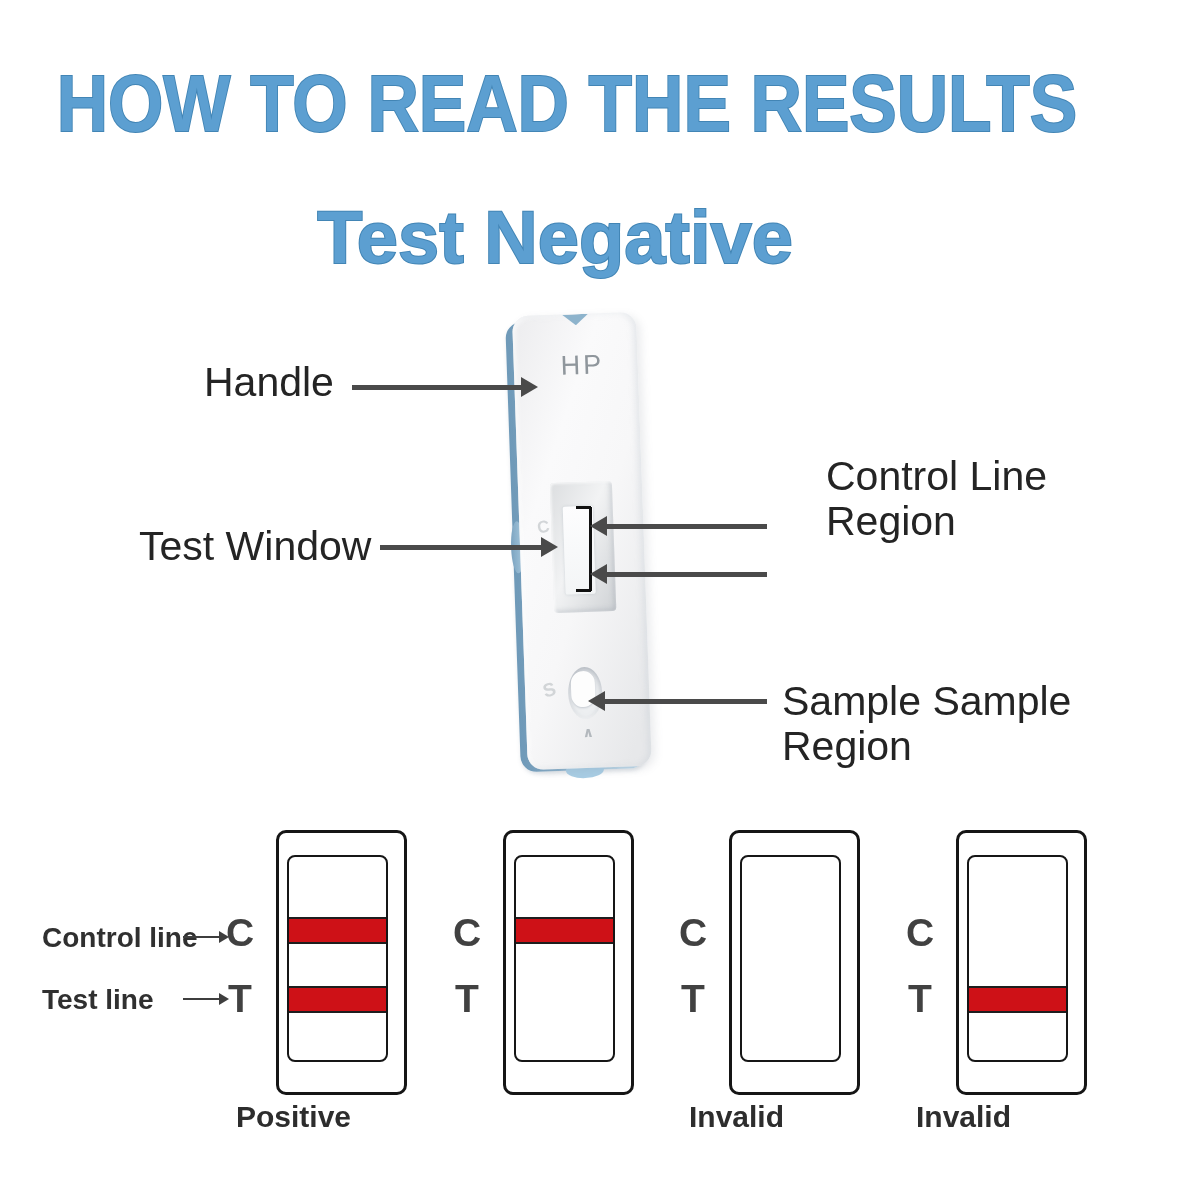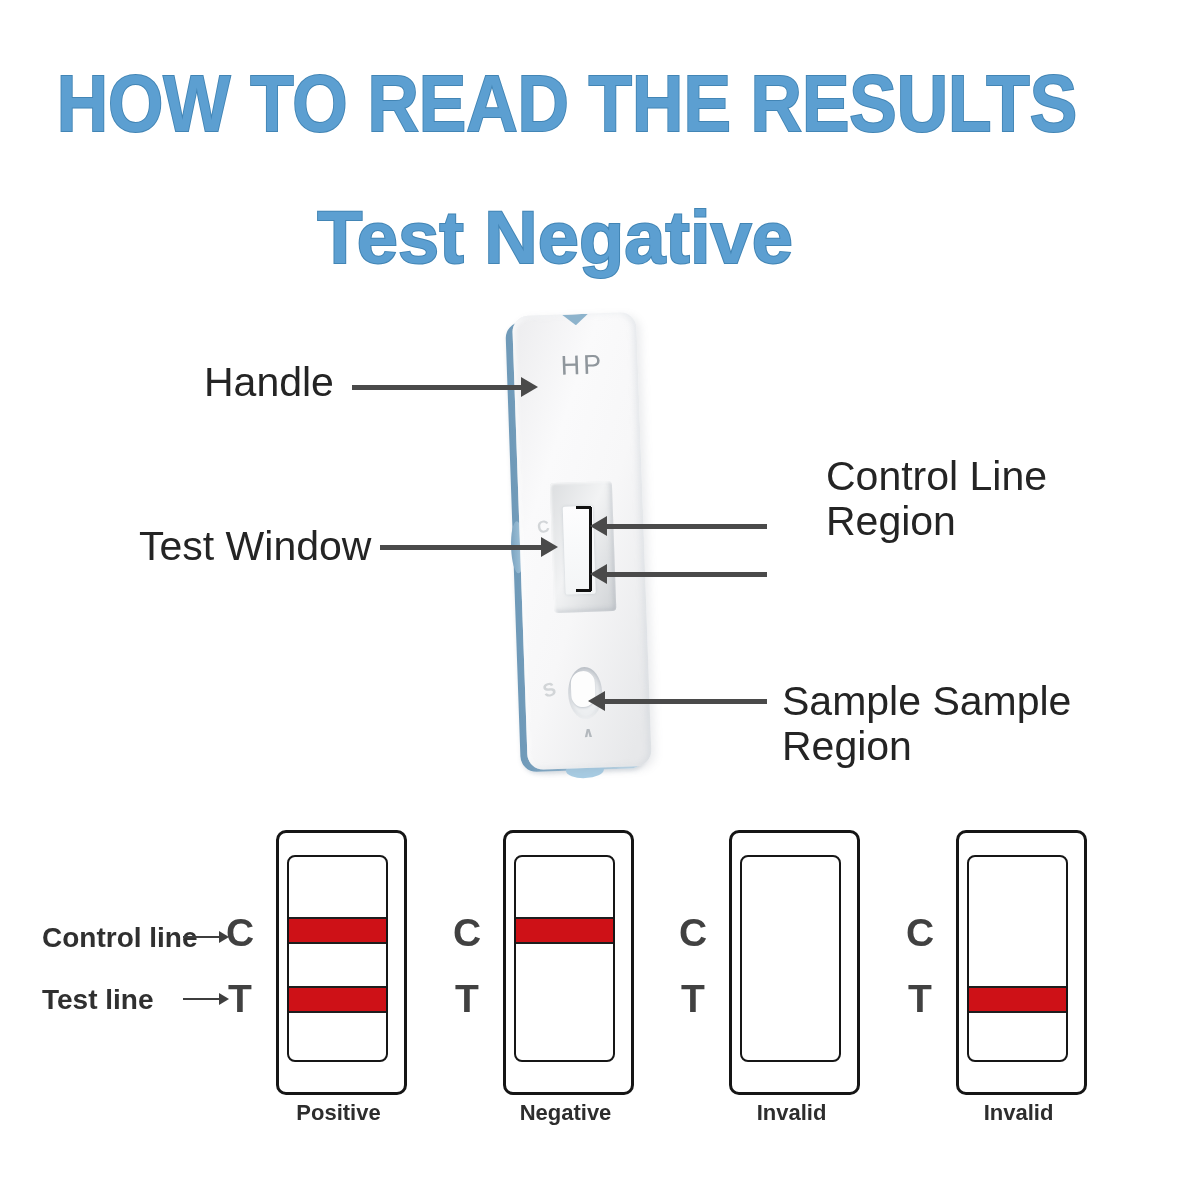--- a/index.html
+++ b/index.html
@@ -64,21 +64,21 @@
   .result{position:absolute;top:830px;width:125px;height:360px;}
   .rframe{position:absolute;left:0;top:0;width:125px;height:259px;border:3px solid #151515;border-radius:10px;background:#fff;}
   .rwindow{position:absolute;left:8px;top:22px;width:97px;height:203px;border:2.5px solid #161616;border-radius:8px;background:#fff;}
   .band{position:absolute;left:0;right:0;height:27px;background:#CE1117;
         border-top:2px solid #1E1E1E;border-bottom:2px solid #1E1E1E;box-sizing:border-box;}
   .band-c{top:59.5px;}
   .band-t{top:128.5px;}
   .rletter{position:absolute;left:-58px;width:44px;text-align:center;font-size:39px;font-weight:700;color:#414141;line-height:42px;}
   .rletter-c{top:82px;}
   .rletter-t{top:148px;}
-  .rname{position:absolute;left:-40px;top:270px;width:205px;text-align:center;font-size:22px;font-weight:700;color:#2D2D2D;}
+  .rname{position:absolute;left:-40px;top:270px;width:205px;font-size:30px;font-weight:700;color:#2D2D2D;}
 </style>
 </head>
 <body>
 
 <div class="page">
 
   <div class="abs title-wrap">
     <span class="title">HOW TO READ THE RESULTS</span>
   </div>
   <div class="abs subtitle-wrap">
@@ -156,21 +156,20 @@
     </div>
       <div class="result" style="left: 503px;">
       <div class="rletter rletter-c">C</div>
       <div class="rletter rletter-t">T</div>
       <div class="rframe">
         <div class="rwindow">
           <div class="band band-c" style="display: block; background: rgb(206, 17, 23);"></div>
 
         </div>
       </div>
-      <div class="rname">Negative</div>
     </div>
       <div class="result" style="left: 729px;">
       <div class="rletter rletter-c">C</div>
       <div class="rletter rletter-t">T</div>
       <div class="rframe">
         <div class="rwindow">
           
           
         </div>
       </div>

